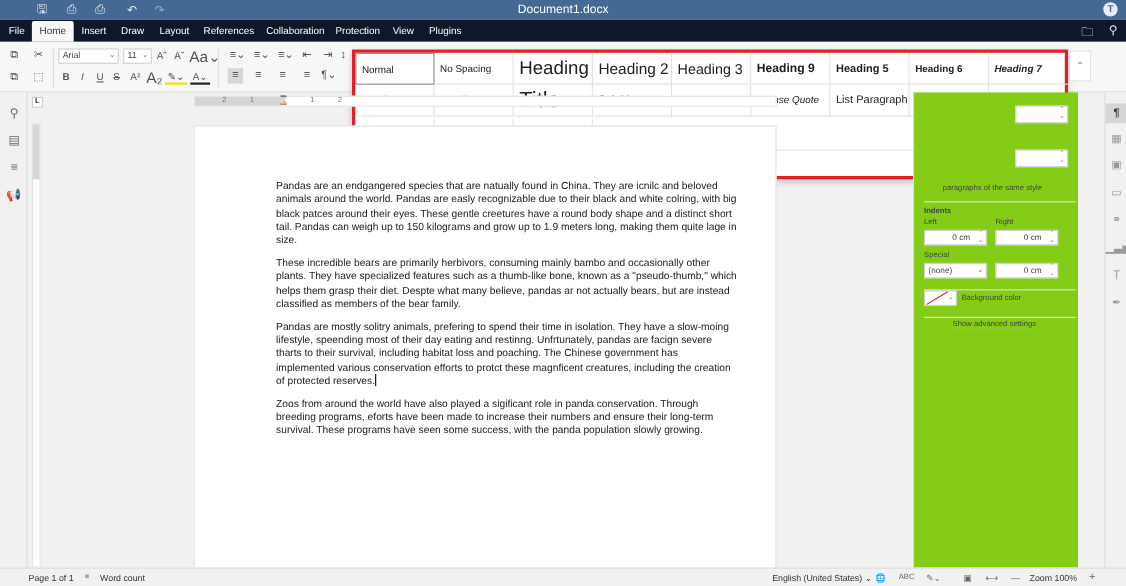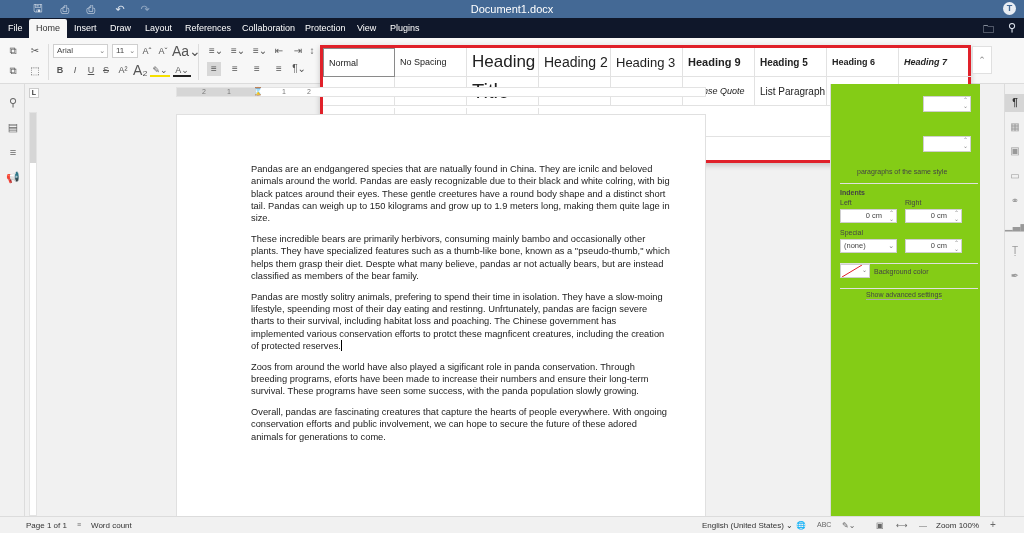--- a/index.html
+++ b/index.html
@@ -164,21 +164,20 @@
   <span style="position:absolute;left:130px;top:0">2</span>
 </div>
 
 <div class="canvas">
   <div class="page">
     <div class="doctext">
       <p>Pandas are an endgangered species that are natually found in China. They are icnilc and beloved animals around the world. Pandas are easly recognizable due to their black and white colring, with big black patces around their eyes. These gentle creetures have a round body shape and a distinct short tail. Pandas can weigh up to 150 kilograms and grow up to 1.9 meters long, making them quite lage in size.</p>
       <p>These incredible bears are primarily herbivors, consuming mainly bambo and occasionally other plants. They have specialized features such as a thumb-like bone, known as a "pseudo-thumb," which helps them grasp their diet. Despte what many believe, pandas ar not actually bears, but are instead classified as members of the bear family.</p>
       <p><span>Pandas are mostly solitry animals, prefering to spend their time in isolation. They have a slow-moing lifestyle, speending most of their day eating and restinng. Unfrtunately, pandas are facign severe tharts to their survival, including habitat loss and poaching. The Chinese government has implemented various conservation efforts to protct these magnficent creatures, including the creation of protected reserves.</span><span class="caret"></span></p>
       <p>Zoos from around the world have also played a sigificant role in panda conservation. Through breeding programs, eforts have been made to increase their numbers and ensure their long-term survival. These programs have seen some success, with the panda population slowly growing.</p>
-      <p>Overall, pandas are fascinating creatures that capture the hearts of people everywhere. With ongoing conservation efforts and public involvement, we can hope to secure the future of these adored animals for generations to come.</p>
     </div>
   </div>
 </div>
 <div class="vscroll">
     <div class="thumb"></div>
     <div class="down">▼</div>
   </div>
 
 <div class="rightpanel">
   <div class="spin" style="left:92px;top:12px;width:48px;height:16px">

